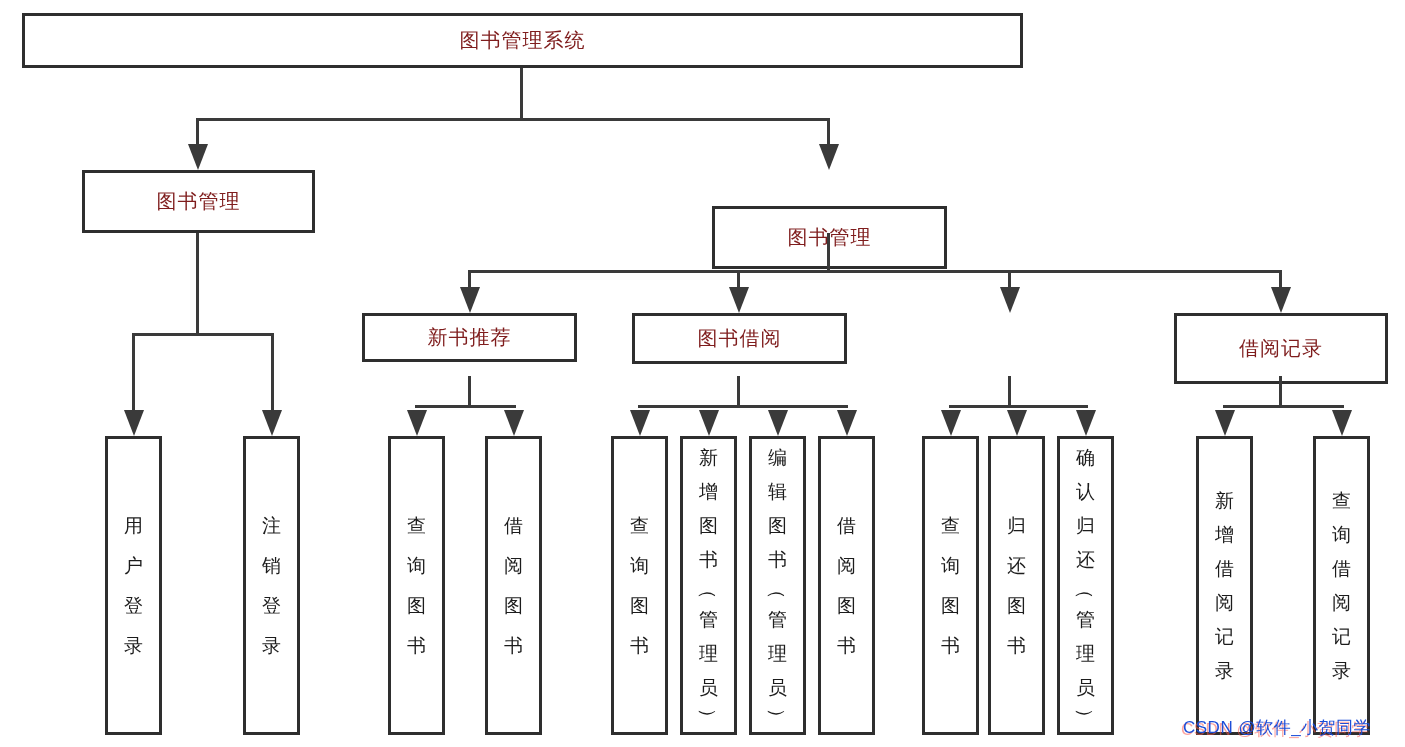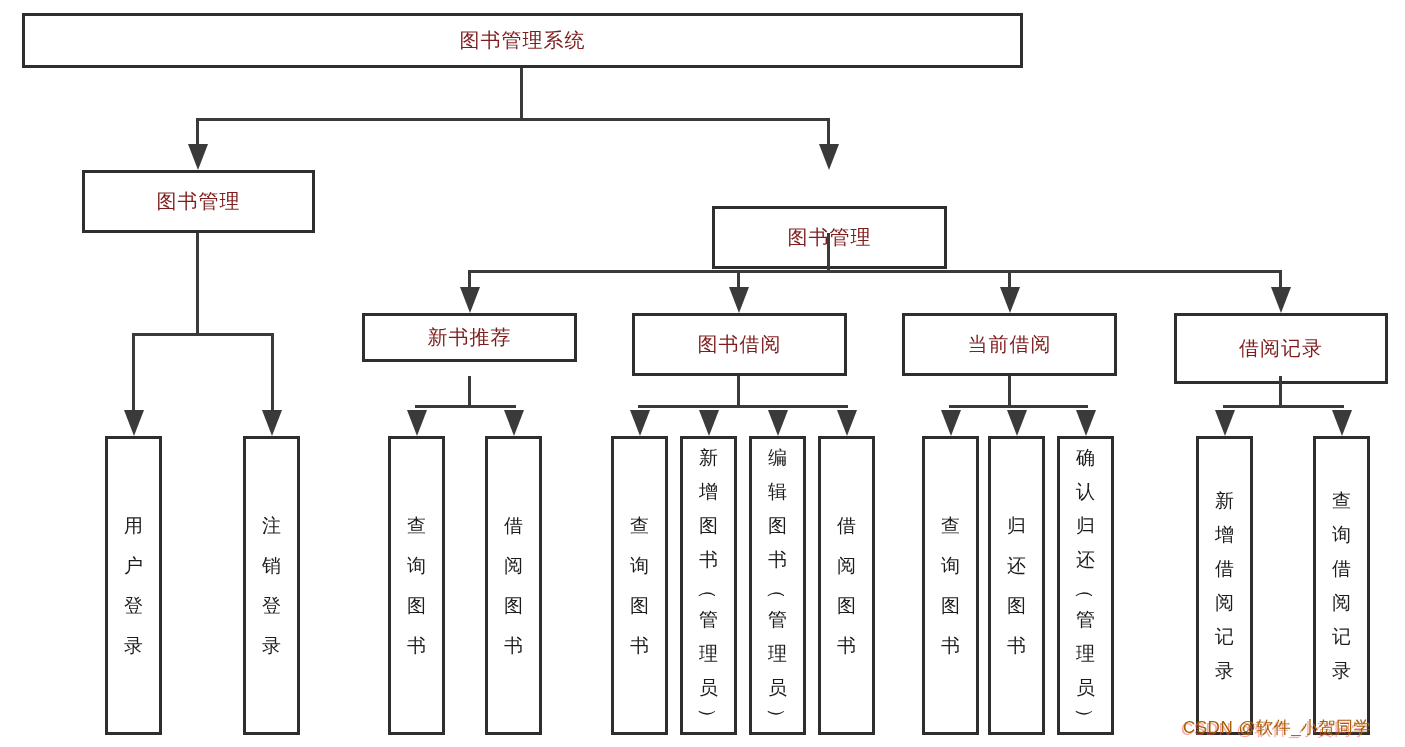--- a/index.html
+++ b/index.html
@@ -26,21 +26,21 @@
   .vtext{
     width:100%;height:100%;display:flex;flex-direction:column;
     align-items:center;justify-content:center;
   }
   .vtext.loose{gap:19px;}
   .vtext.tight{gap:13px;}
   .vchar{display:block;font-size:19px;line-height:21px;height:21px;}
   .vchar.rot{height:13px;line-height:13px;transform:rotate(90deg);}
   #watermark{
     position:absolute;left:1183px;top:716px;font-size:17px;letter-spacing:.5px;
-    color:#a16207;text-shadow:-2px 2px 0 rgba(250,90,80,0.55);white-space:nowrap;
+    color:#1d4ed8;text-shadow:-2px 2px 0 rgba(250,90,80,0.55);white-space:nowrap;
   }
 </style>
 </head>
 <body>
 
 <div id="canvas">
 
   <div class="box" style="left:22px;top:13px;width:1001px;height:55px;">
     <span class="hlabel">图书管理系统</span>
   </div>
@@ -73,25 +73,22 @@
   <div class="vline" style="left:1008px;top:270px;height:20px;"></div>
   <div class="vline" style="left:1279px;top:270px;height:20px;"></div>
   <div class="arrow" style="left:460px;top:287px;"></div>
   <div class="arrow" style="left:729px;top:287px;"></div>
   <div class="arrow" style="left:1000px;top:287px;"></div>
   <div class="arrow" style="left:1271px;top:287px;"></div>
 
   <div class="box" style="left:362px;top:313px;width:215px;height:49px;">
     <span class="hlabel">新书推荐</span>
   </div>
-  <div class="box" style="left:632px;top:313px;width:215px;height:63px;">
+  <div class="box" style="left:632px;top:313px;width:215px;height:51px;">
     <span class="hlabel">图书借阅</span>
-  </div>
-  <div class="box" style="left:902px;top:313px;width:215px;height:63px;">
-    <span class="hlabel">当前借阅</span>
   </div>
   <div class="box" style="left:1174px;top:313px;width:214px;height:71px;">
     <span class="hlabel">借阅记录</span>
   </div>
 
   <div class="vline" style="left:468px;top:376px;height:31px;"></div>
   <div class="hline" style="left:415px;top:405px;width:101px;"></div>
   <div class="arrow" style="left:407px;top:410px;"></div>
   <div class="arrow" style="left:504px;top:410px;"></div>
 

